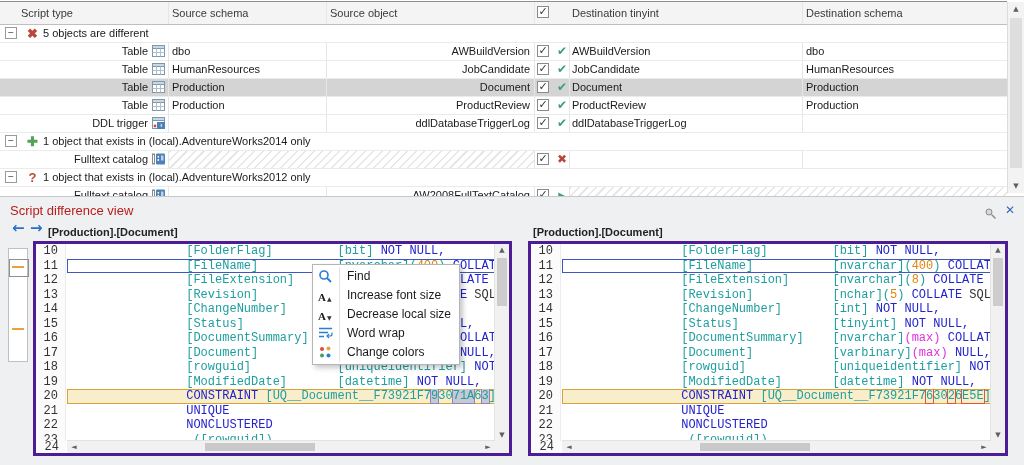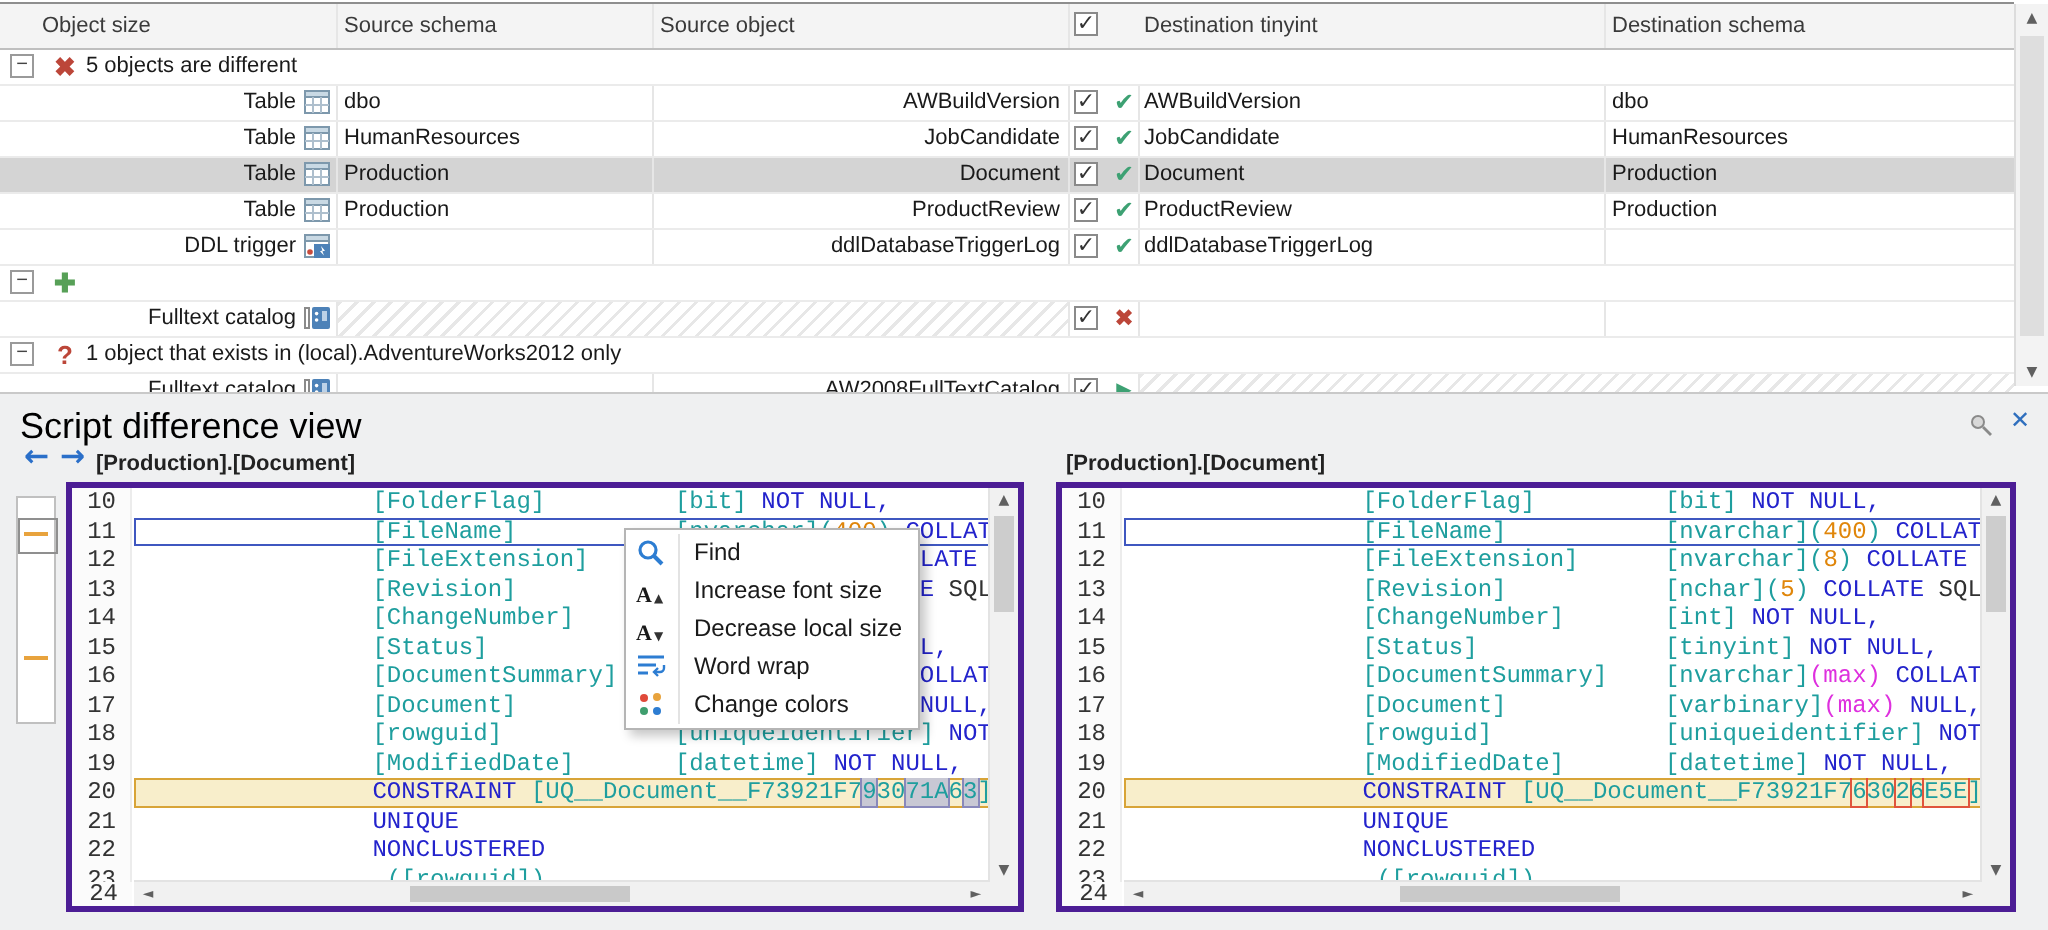--- a/index.html
+++ b/index.html
@@ -25,21 +25,21 @@
   .act{font-family:"DejaVu Sans",sans-serif;font-weight:bold;font-size:12px;line-height:13px;}
   .act-check{color:#3da173;}
   .act-x{color:#bc4639;}
   .act-play{color:#3da173;font-size:10px;}
   .red-text{color:#e8443c;}
   .g-vscroll{position:absolute;left:1007px;top:2px;width:16px;height:191px;background:#f3f3f3;border-left:1px solid #dcdcdc;}
   .sarrow{position:absolute;left:0;width:16px;text-align:center;font-size:7px;color:#606060;font-family:"DejaVu Sans",sans-serif;}
   .g-thumb{position:absolute;left:2px;width:12px;background:#dedede;}
   
   .section{position:absolute;left:0;top:196px;width:1024px;height:269px;background:#eff0f1;border-top:1px solid #c9c9c9;}
-  .sec-title{position:absolute;left:10px;top:6px;font-size:18px;color:#000000;}
+  .sec-title{position:absolute;left:10px;top:6px;font-size:13px;color:#b91c1c;}
   .pin{position:absolute;left:984px;top:9px;cursor:default;}
   .close-x{position:absolute;left:1005px;top:6px;font-size:12px;font-weight:bold;color:#2f6fbe;font-family:"DejaVu Sans",sans-serif;}
   .nav{position:absolute;top:24px;font-size:15px;font-weight:bold;color:#2a6fc9;font-family:"DejaVu Sans",sans-serif;line-height:15px;}
   .ed-title{position:absolute;top:29px;font-size:11px;font-weight:bold;color:#222;}
   .diffmap{position:absolute;left:8px;top:51px;width:20px;height:114px;background:#fff;border:1px solid #c0c0c0;box-sizing:border-box;}
   .dm-view{position:absolute;left:0;top:10px;width:18px;height:16px;border:1px solid #8f8f8f;}
   .dm-mark{position:absolute;left:3px;right:3px;height:2px;background:#e8a33d;}
   .editor{position:absolute;top:44px;height:215px;background:#fff;border:3px solid #4c1d95;box-sizing:border-box;}
   .ed-left{left:33px;width:479px;}
   .ed-right{left:528px;width:480px;}
@@ -71,21 +71,21 @@
   .menu-item .mi-icon{position:absolute;left:5px;top:2px;width:16px;height:16px;}
   .menu-item .mi-label{position:absolute;left:34px;white-space:nowrap;}
   .afont{font-size:11px;font-weight:bold;color:#1a1a1a;font-family:"Liberation Serif",serif;position:relative;}
   .afont i{font-style:normal;font-size:6px;position:absolute;left:9px;top:-2px;font-family:"DejaVu Sans",sans-serif;color:#333;}
 </style>
 </head>
 <body>
 
 <div class="grid">
   <div class="g-header">
-    <span class="hlabel" style="left:21px">Object size</span>
+    <span class="hlabel" style="left:21px">Script type</span>
     <span class="hlabel" style="left:172px">Source schema</span>
     <span class="hlabel" style="left:330px">Source object</span>
     <span class="chk" style="position:absolute;left:537px;top:4px">✓</span>
     <span class="hlabel" style="left:572px">Destination tinyint</span>
     <span class="hlabel" style="left:806px">Destination schema</span>
     <span class="sep" style="left:168px"></span>
       <span class="sep" style="left:326px"></span>
     <span class="sep" style="left:534px"></span>
       <span class="sep" style="left:802px"></span>
   </div>
@@ -196,20 +196,21 @@
         <span class="cell" style="left: 172px; width: 146px;"></span>
         <span class="cell" style="left: 330px; width: 200px; text-align: right;">ddlDatabaseTriggerLog</span>
         <span class="chk" style="position: absolute; left: 537px; top: 2px;">✓</span>
         <span class="cell act act-check" style="left: 555px; width: 14px; text-align: center;">✔</span>
         <span class="cell" style="left: 572px; width: 226px;">ddlDatabaseTriggerLog</span>
         <span class="cell" style="left: 806px; width: 196px;"></span>
       </div>
       <div class="g-row">
         <span class="minusbox">−</span>
         <span class="gicon gi-plus">✚</span>
+        <span class="cell" style="left: 43px;">1 object that exists in (local).AdventureWorks2014 only</span>
       </div>
       <div class="g-row">
         <span class="sep" style="left: 168px;"></span>
         <span class="sep" style="left: 326px;"></span>
         <span class="sep" style="left: 534px;"></span>
         <span class="sep" style="left: 569px;"></span>
         <span class="sep" style="left: 802px;"></span>
         <span class="hatch" style="left: 169px; width: 365px;"></span>
         <span class="cell" style="left: 22px; width: 126px; text-align: right;">Fulltext catalog</span>
         <span class="cell" style="left: 152px; top: 2px;"><svg width="13" height="12">

